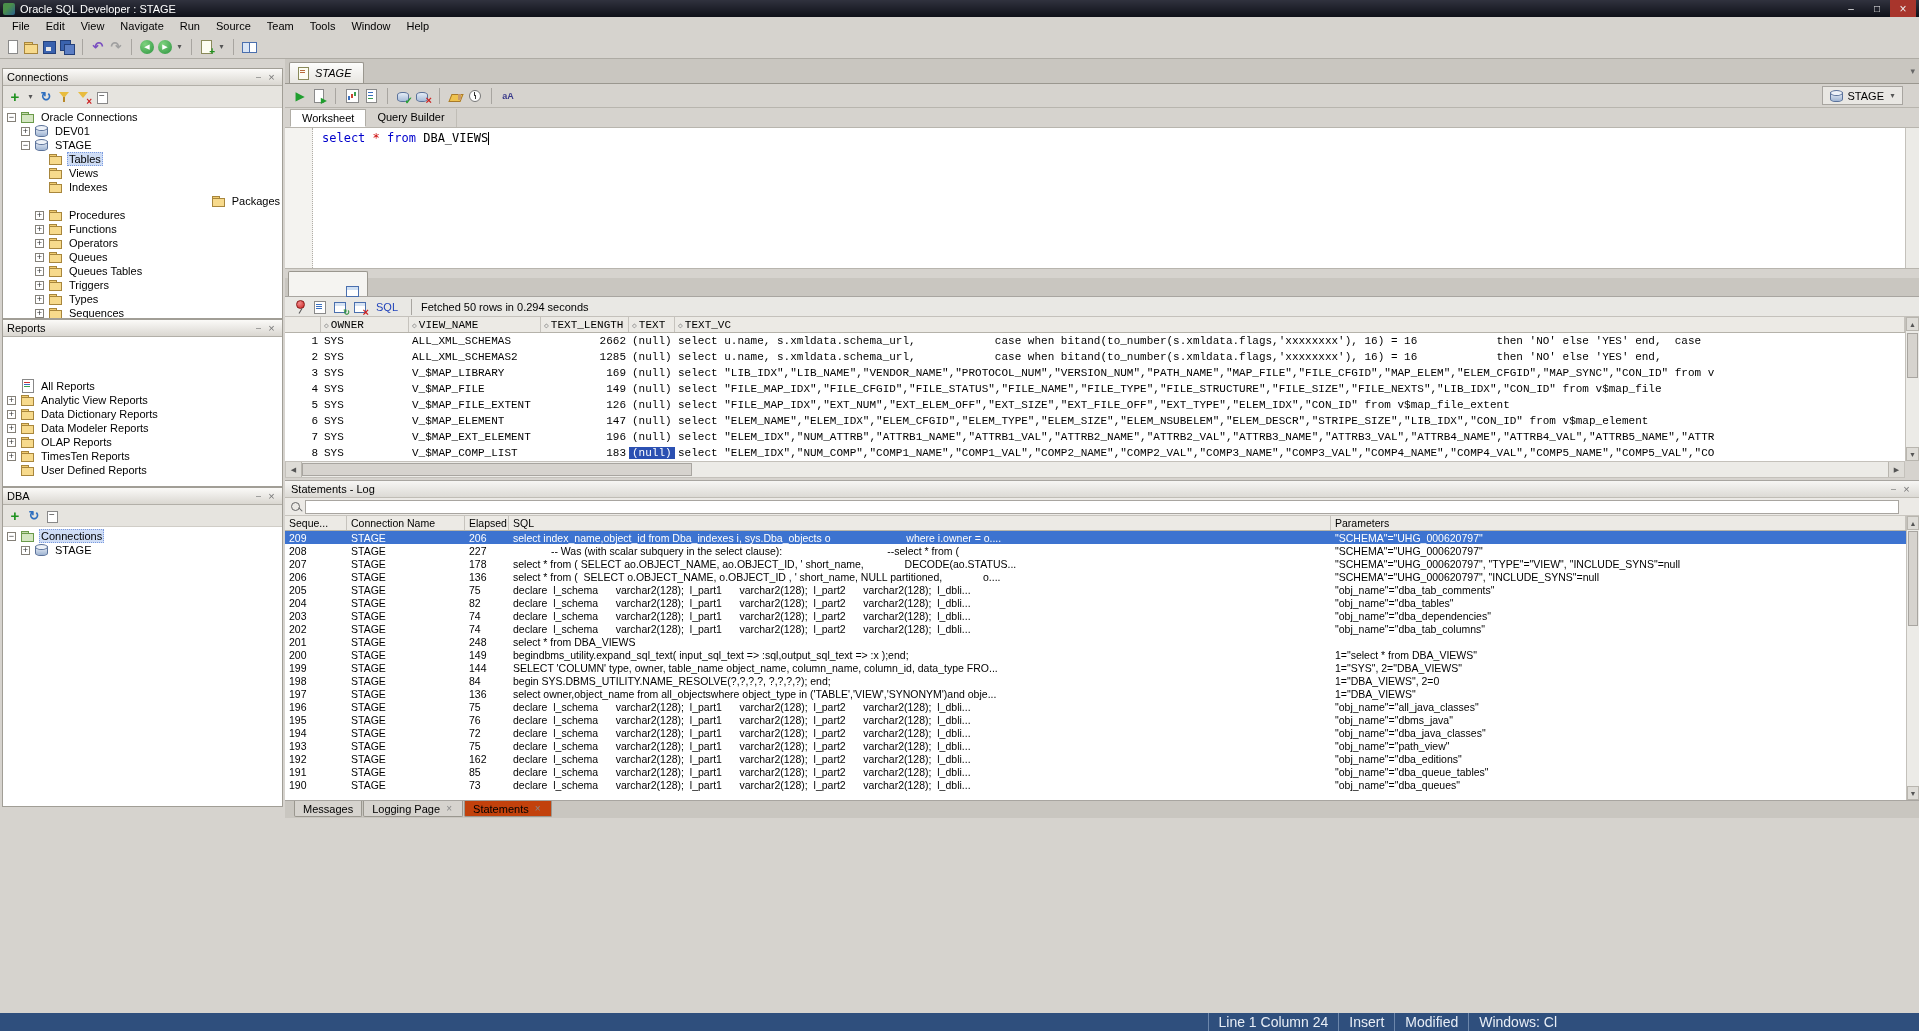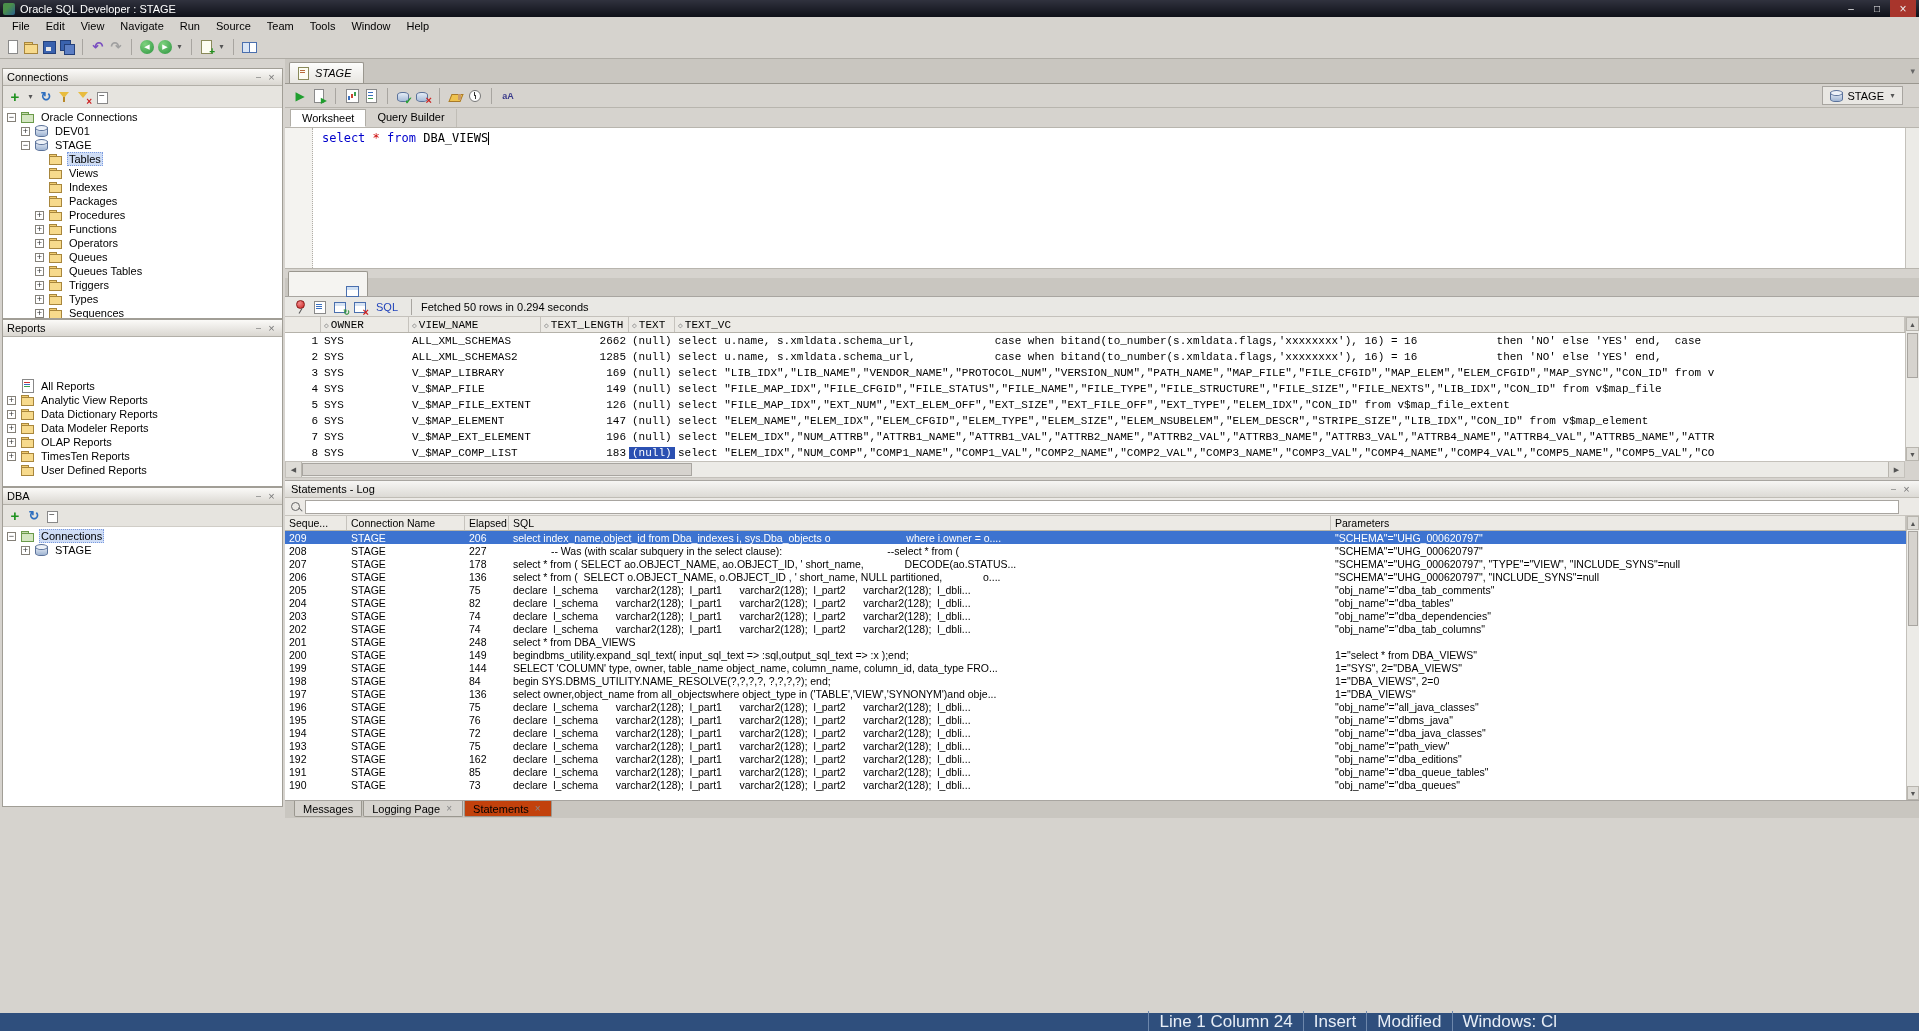--- a/index.html
+++ b/index.html
@@ -174,21 +174,21 @@
   .stc-conn { width:118px; }
   .stc-el { width:44px; }
   .stc-sql { width:822px; }
   .stc-par { flex:1 1 auto; }
   .stmt-vscroll { position:absolute; right:0; top:0; bottom:0; width:13px; background:#ecebe7; border-left:1px solid #c4c1bb; }
 
   
   .bottom-tabs { position:absolute; left:285px; top:800px; right:0; height:18px; background:#c9c6c0; border-top:1px solid #a8a5a0; display:flex; align-items:flex-start; padding-left:9px; gap:1px; }
   .btab { height:16px; padding:1px 8px; display:flex; align-items:center; gap:4px; border:1px solid #9a978f; border-top:none; background:#d6d3ce; border-radius:0 0 2px 2px; }
   .btab.active { background:#c2410c; }
-  .statusbar { position:absolute; left:0; bottom:0; width:100%; height:18px; background:#2f4f7d; color:#e8eef6; display:flex; align-items:center; font-size:17px; }
+  .statusbar { position:absolute; left:0; bottom:0; width:100%; height:18px; background:#2f4f7d; color:#e8eef6; display:flex; align-items:center; font-size:14px; }
   .sb-spacer { flex:1 1 auto; }
   .sb-item { border-left:1px solid #6d87ab; padding:1px 10px; white-space:pre; }
   .sb-pad { width:352px; flex:none; }
 </style>
 </head>
 <body>
 
 <div class="app">
 
   <div class="titlebar">
@@ -271,21 +271,21 @@
         <div class="tree-row" style="padding-left: 32px;">
           <span class="exp none"></span>
           <span class="tico tico-folder"></span>
           <span class="tree-label">Views</span>
         </div>
         <div class="tree-row" style="padding-left: 32px;">
           <span class="exp none"></span>
           <span class="tico tico-folder"></span>
           <span class="tree-label">Indexes</span>
         </div>
-        <div class="tree-row" style="padding-left: 32px;">
+        <div class="tree-row" style="padding-left: 32px; justify-content: flex-end;">
           <span class="exp none"></span>
           <span class="tico tico-folder"></span>
           <span class="tree-label">Packages</span>
         </div>
         <div class="tree-row" style="padding-left: 32px;">
           <span class="exp plus"></span>
           <span class="tico tico-folder"></span>
           <span class="tree-label">Procedures</span>
         </div>
         <div class="tree-row" style="padding-left: 32px;">

